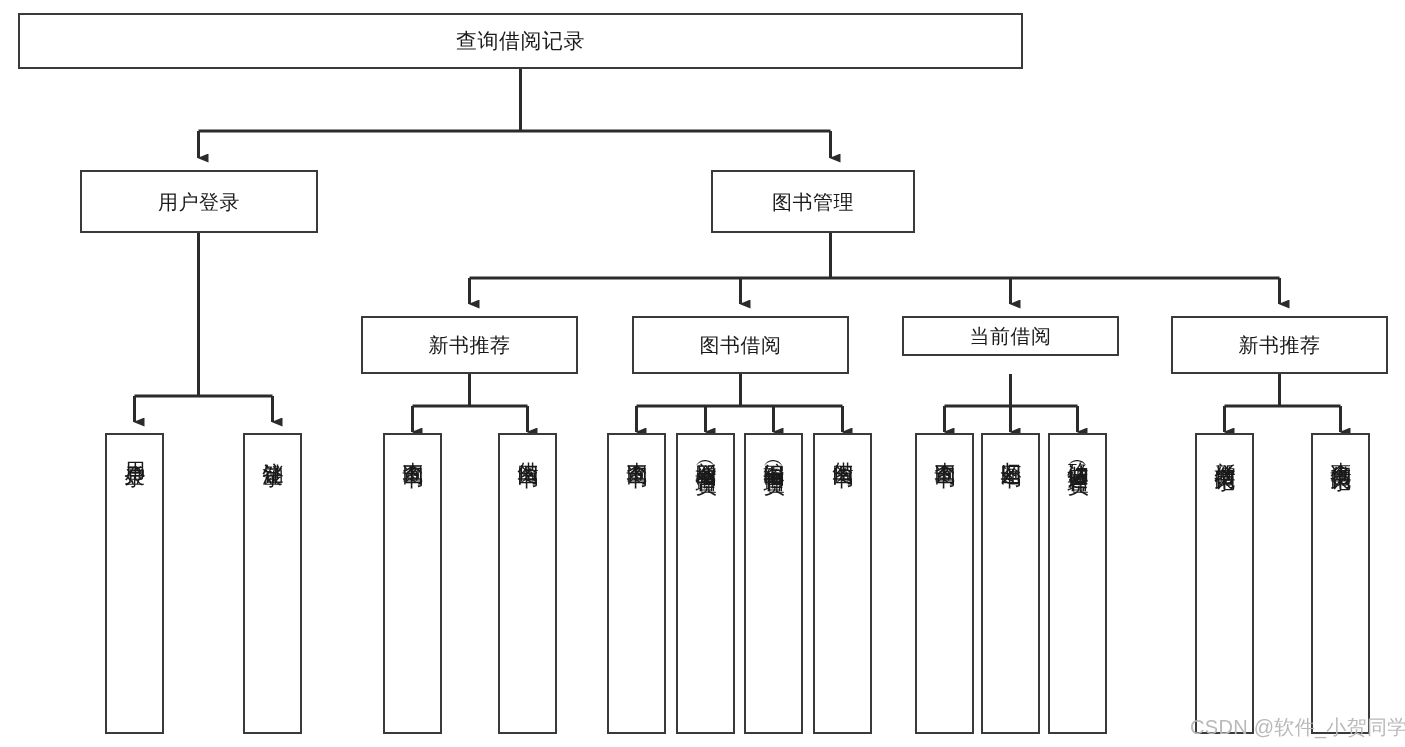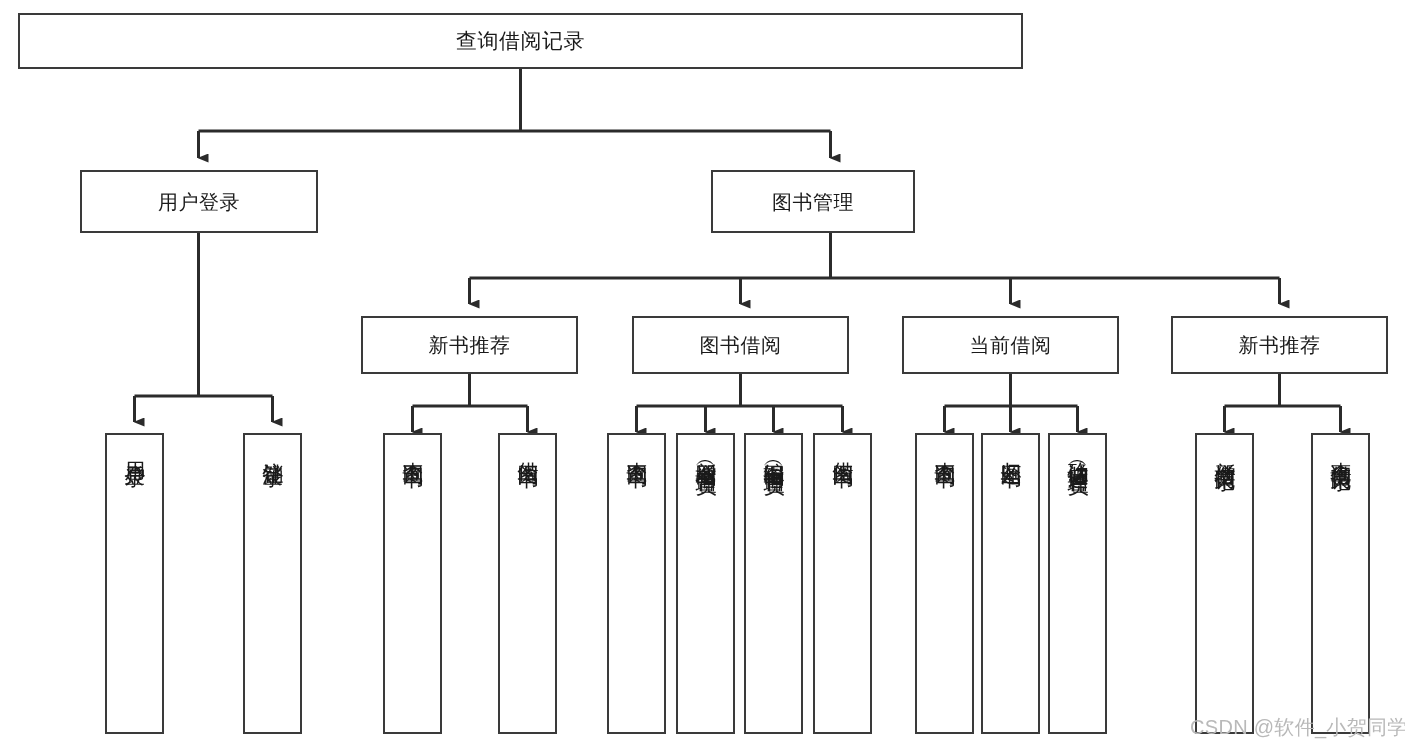--- a/index.html
+++ b/index.html
@@ -146,21 +146,21 @@
   </div>
 
   <div class="node horizontal" style="left:361px; top:316px; width:217px; height:58px;">
     <span class="node-label">新书推荐</span>
   </div>
 
   <div class="node horizontal" style="left:632px; top:316px; width:217px; height:58px;">
     <span class="node-label">图书借阅</span>
   </div>
 
-  <div class="node horizontal" style="left:902px; top:316px; width:217px; height:58px;">
+  <div class="node horizontal" style="left:902px; top:316px; width:217px; height:40px;">
     <span class="node-label">当前借阅</span>
   </div>
 
   <div class="node horizontal" style="left:1171px; top:316px; width:217px; height:58px;">
     <span class="node-label">新书推荐</span>
   </div>
 
   <div class="node vertical" style="left:105px; top:433px; width:59px; height:301px;">
     <span class="node-label">用户登录</span>
   </div>

